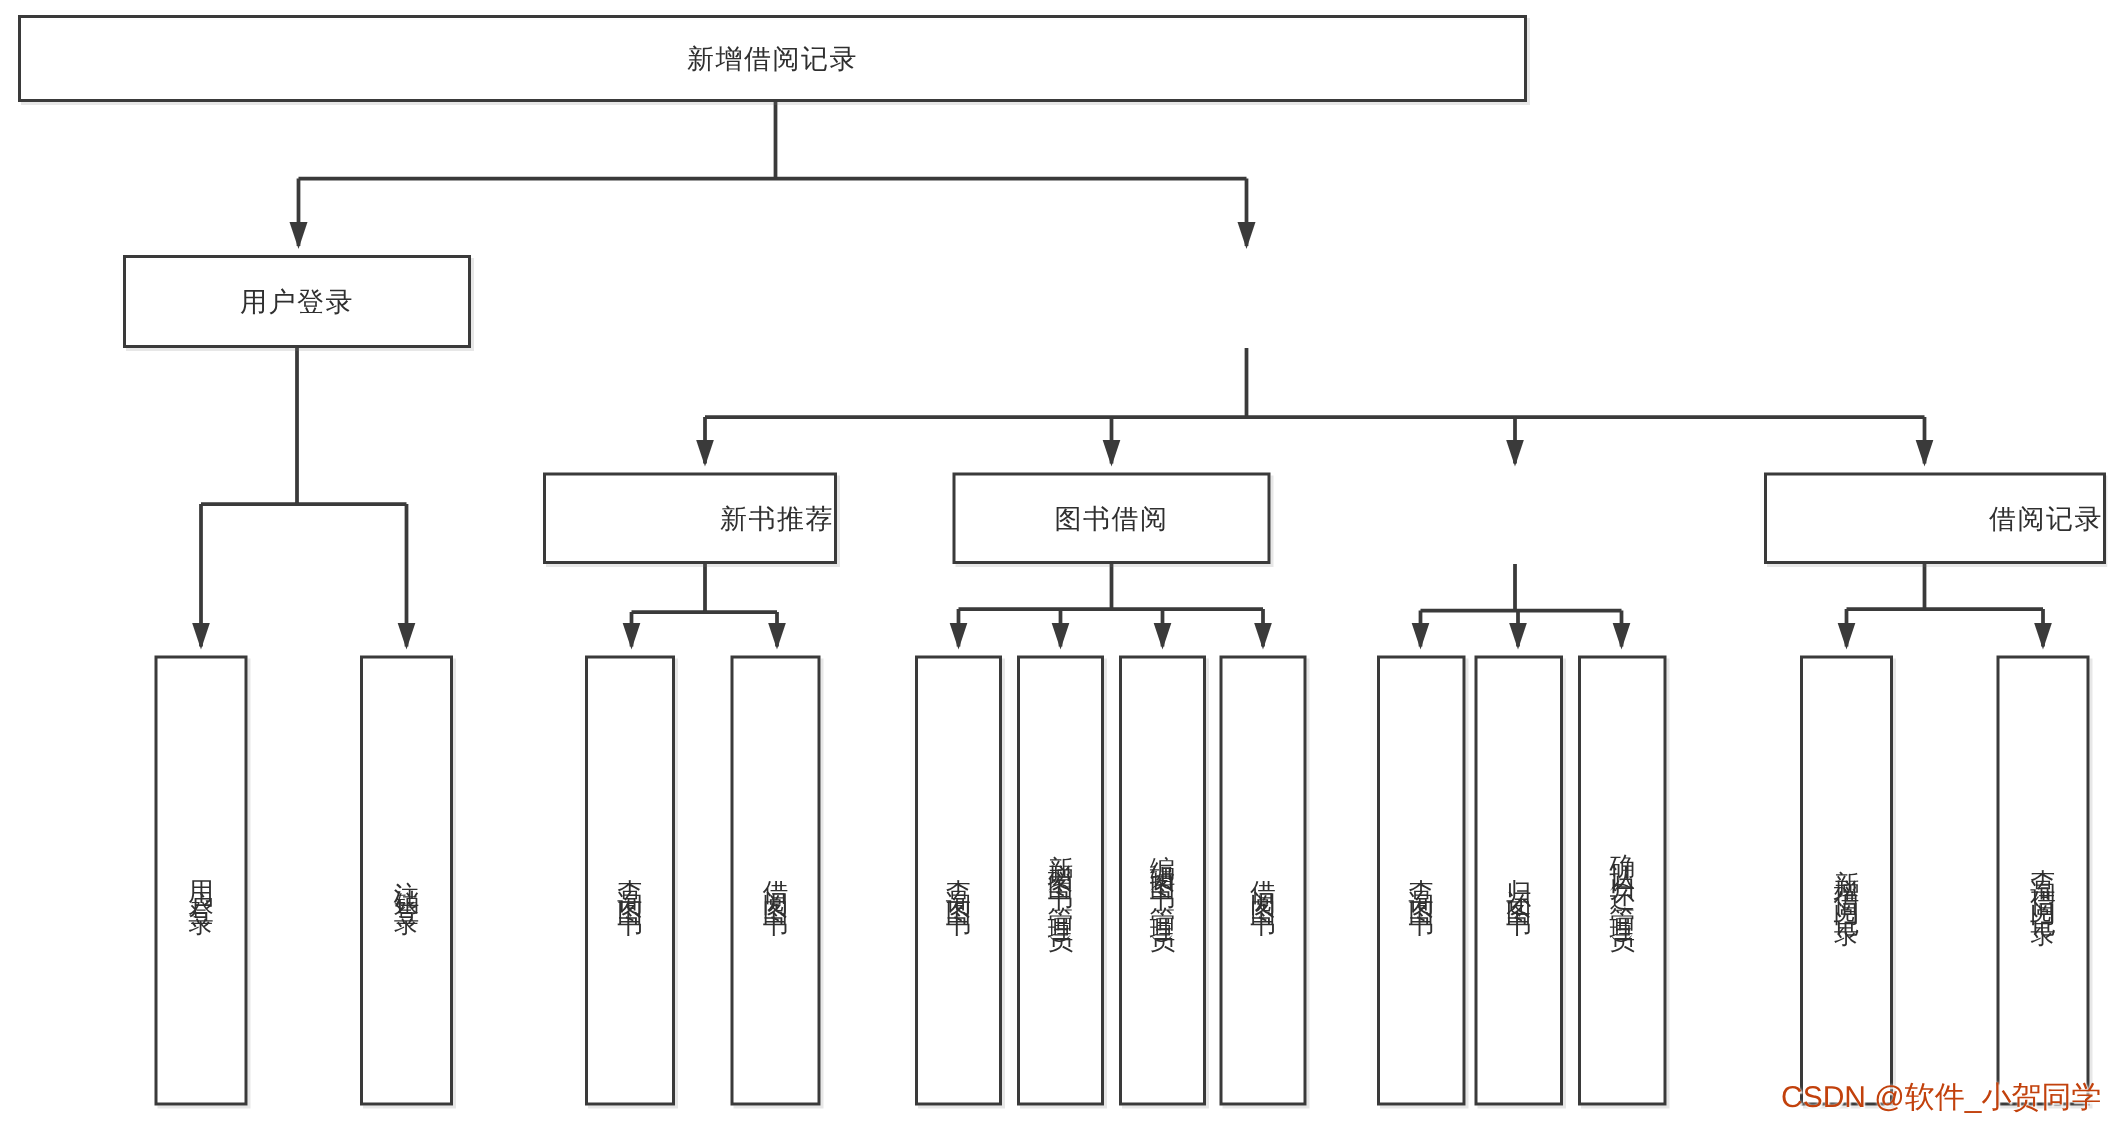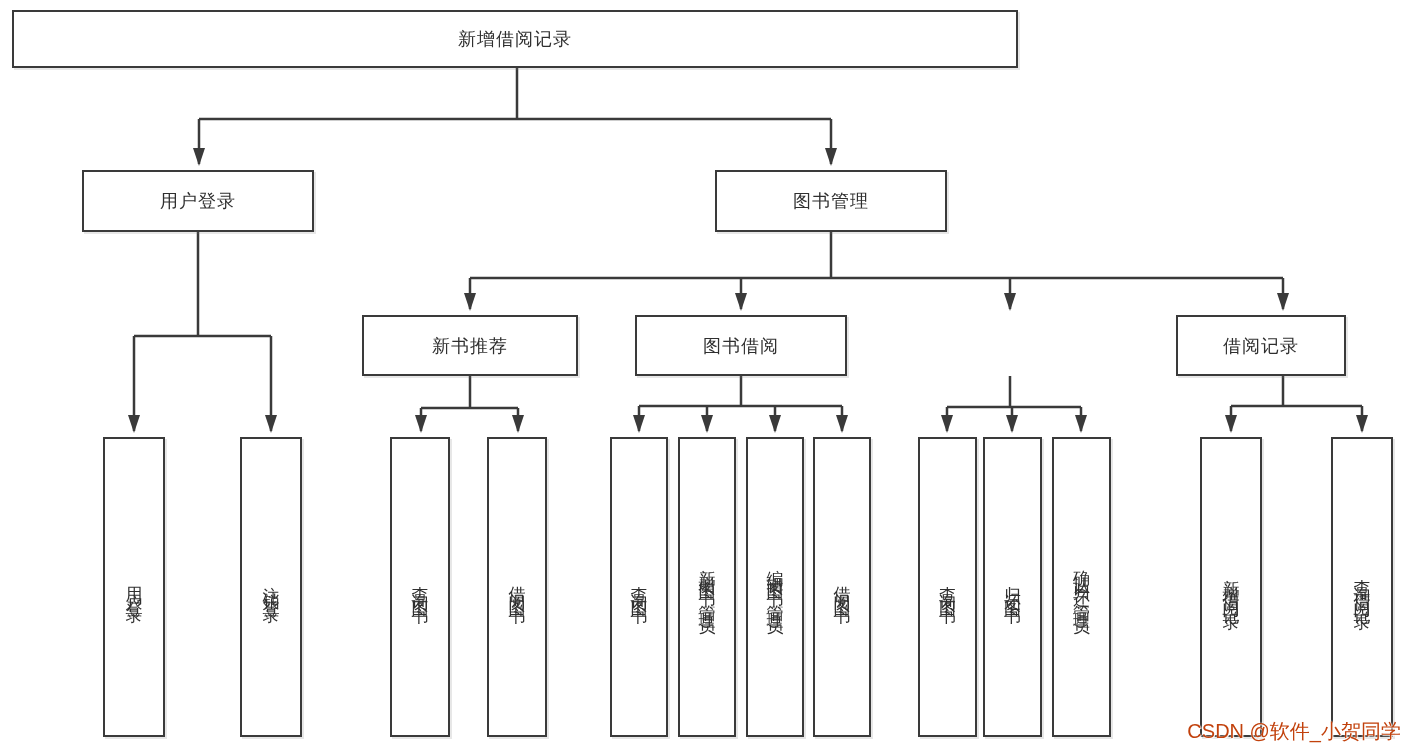--- a/index.html
+++ b/index.html
@@ -45,24 +45,24 @@
     writing-mode: vertical-lr;
     text-orientation: upright;
     letter-spacing: 7px;
     line-height: 1;
     text-align: center;
   }
   
   .b-root   { left: 12px;  top: 10px;  width: 1006px; height: 58px; }
   .b-login  { left: 82px;  top: 170px; width: 232px;  height: 62px; }
   .b-mgmt   { left: 715px; top: 170px; width: 232px;  height: 62px; }
-  .b-g0 { left: 362px;  top: 315px; width: 216px; height: 61px; }
+  .b-g0 { left: 362px;  top: 315px; width: 196px; height: 61px; justify-content: flex-end; }
   .b-g1 { left: 635px;  top: 315px; width: 212px; height: 61px; }
   .b-g2 { left: 903px;  top: 315px; width: 214px; height: 61px; }
-  .b-g3 { left: 1176px; top: 315px; width: 170px; height: 61px; }
+  .b-g3 { left: 1176px; top: 315px; width: 228px; height: 61px; justify-content: flex-end; }
   
   .v-0  { left: 103px;  width: 62px; }
   .v-1  { left: 240px;  width: 62px; }
   .v-2  { left: 390px;  width: 60px; }
   .v-3  { left: 487px;  width: 60px; }
   .v-4  { left: 610px;  width: 58px; }
   .v-5  { left: 678px;  width: 58px; }
   .v-6  { left: 746px;  width: 58px; }
   .v-7  { left: 813px;  width: 58px; }
   .v-8  { left: 918px;  width: 59px; }
@@ -128,23 +128,20 @@
     </g>
   </svg>
 
   <div class="node hbox b-root">
     <span>新增借阅记录</span>
   </div>
 
   <div class="node hbox b-login">
     <span>用户登录</span>
   </div>
-  <div class="node hbox b-mgmt">
-    <span>图书管理</span>
-  </div>
 
   <div class="node hbox b-g0">
     <span>新书推荐</span>
   </div>
   <div class="node hbox b-g1">
     <span>图书借阅</span>
   </div>
   <div class="node hbox b-g3">
     <span>借阅记录</span>
   </div>

